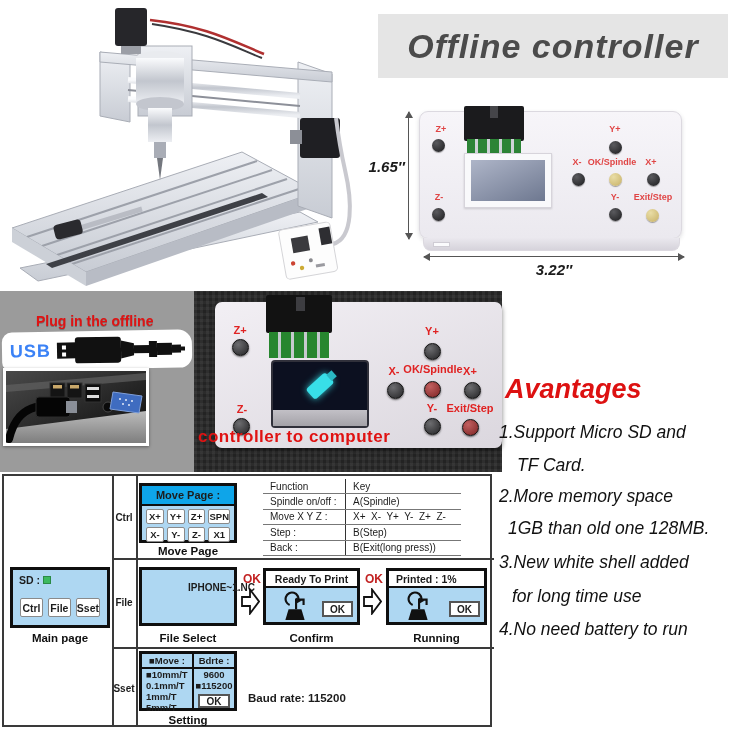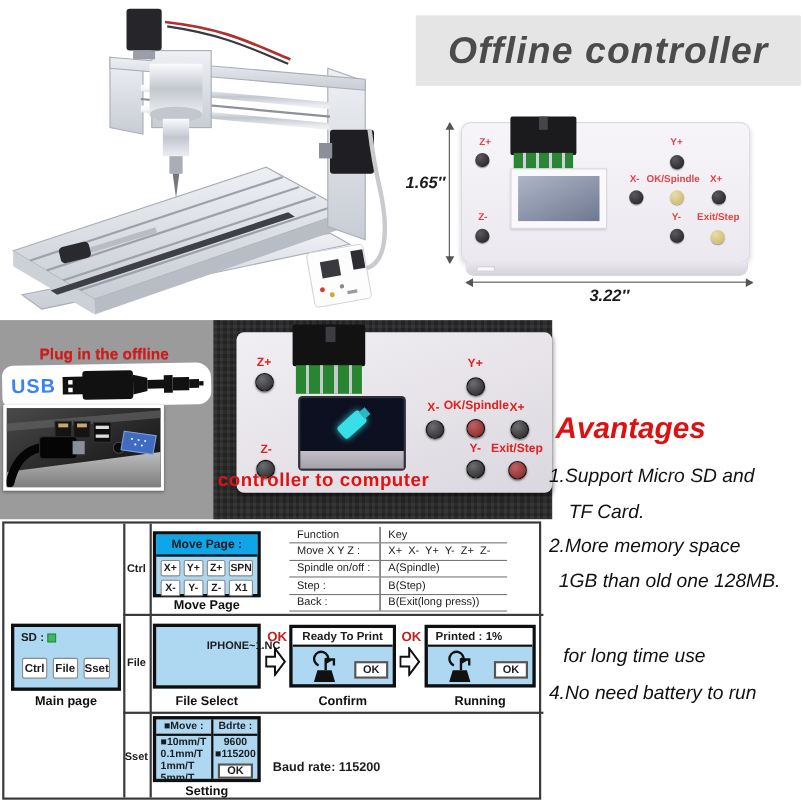--- a/index.html
+++ b/index.html
@@ -294,20 +294,21 @@
     <span class="abs plabel" style="left:248px;top:111px;width:56px;">Exit/Step</span>
     <div class="abs pbtn red" style="left:268px;top:128px;"></div>
     <span class="abs plug-line2">controller to computer</span>
   </div>
 
   <span class="abs adv-heading" style="left: 505px; top: 374px;">Avantages</span>
   <span class="abs adv-line" style="left:499px;top:422px;">1.Support Micro SD and</span>
   <span class="abs adv-line" style="left:517px;top:455px;">TF Card.</span>
   <span class="abs adv-line" style="left:499px;top:486px;">2.More memory space</span>
   <span class="abs adv-line" style="left:508px;top:518px;">1GB than old one 128MB.</span>
+  <span class="abs adv-line" style="left:499px;top:552px;">3.New white shell added</span>
   <span class="abs adv-line" style="left:512px;top:586px;">for long time use</span>
   <span class="abs adv-line" style="left:499px;top:619px;">4.No need battery to run</span>
 
   <div class="abs guide">
     <div class="vline" style="left:108px;"></div>
     <div class="vline" style="left:132px;"></div>
     <div class="hline" style="top:82px;"></div>
     <div class="hline" style="top:171px;"></div>
 
     <div class="rcell" style="top:0;height:82px;">Ctrl</div>
@@ -328,26 +329,26 @@
       </div>
     </div>
     <div class="cap" style="left:135px;top:69px;width:98px;">Move Page</div>
 
     <div class="fk">
       <div class="fk-row">
         <span class="fk-c1">Function</span>
         <span class="fk-c2">Key</span>
       </div>
       <div class="fk-row">
+        <span class="fk-c1">Spindle on/off :</span>
+        <span class="fk-c2">A(Spindle)</span>
+      </div>
+      <div class="fk-row">
         <span class="fk-c1">Move X Y Z :</span>
         <span class="fk-c2">X+  X-  Y+  Y-  Z+  Z-</span>
-      </div>
-      <div class="fk-row">
-        <span class="fk-c1">Spindle on/off :</span>
-        <span class="fk-c2">A(Spindle)</span>
       </div>
       <div class="fk-row">
         <span class="fk-c1">Step :</span>
         <span class="fk-c2">B(Step)</span>
       </div>
       <div class="fk-row">
         <span class="fk-c1">Back :</span>
         <span class="fk-c2">B(Exit(long press))</span>
       </div>
     </div>

